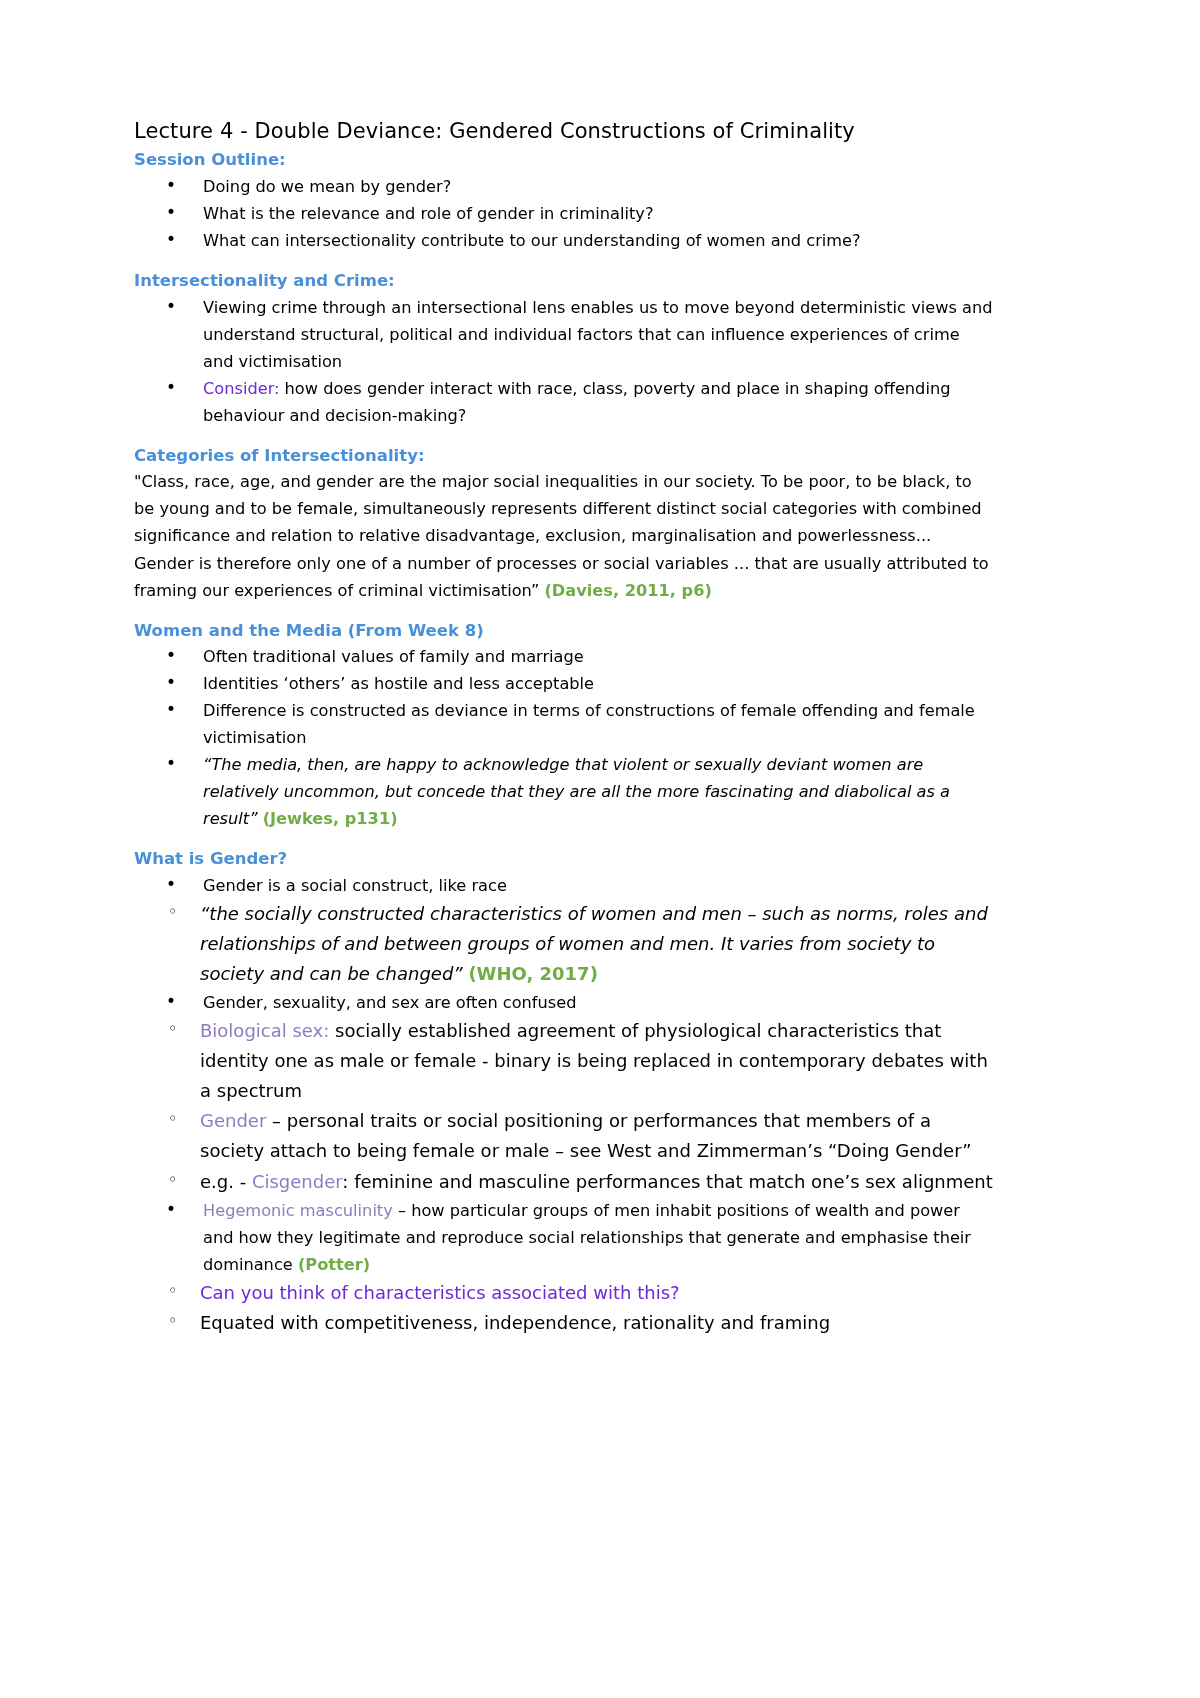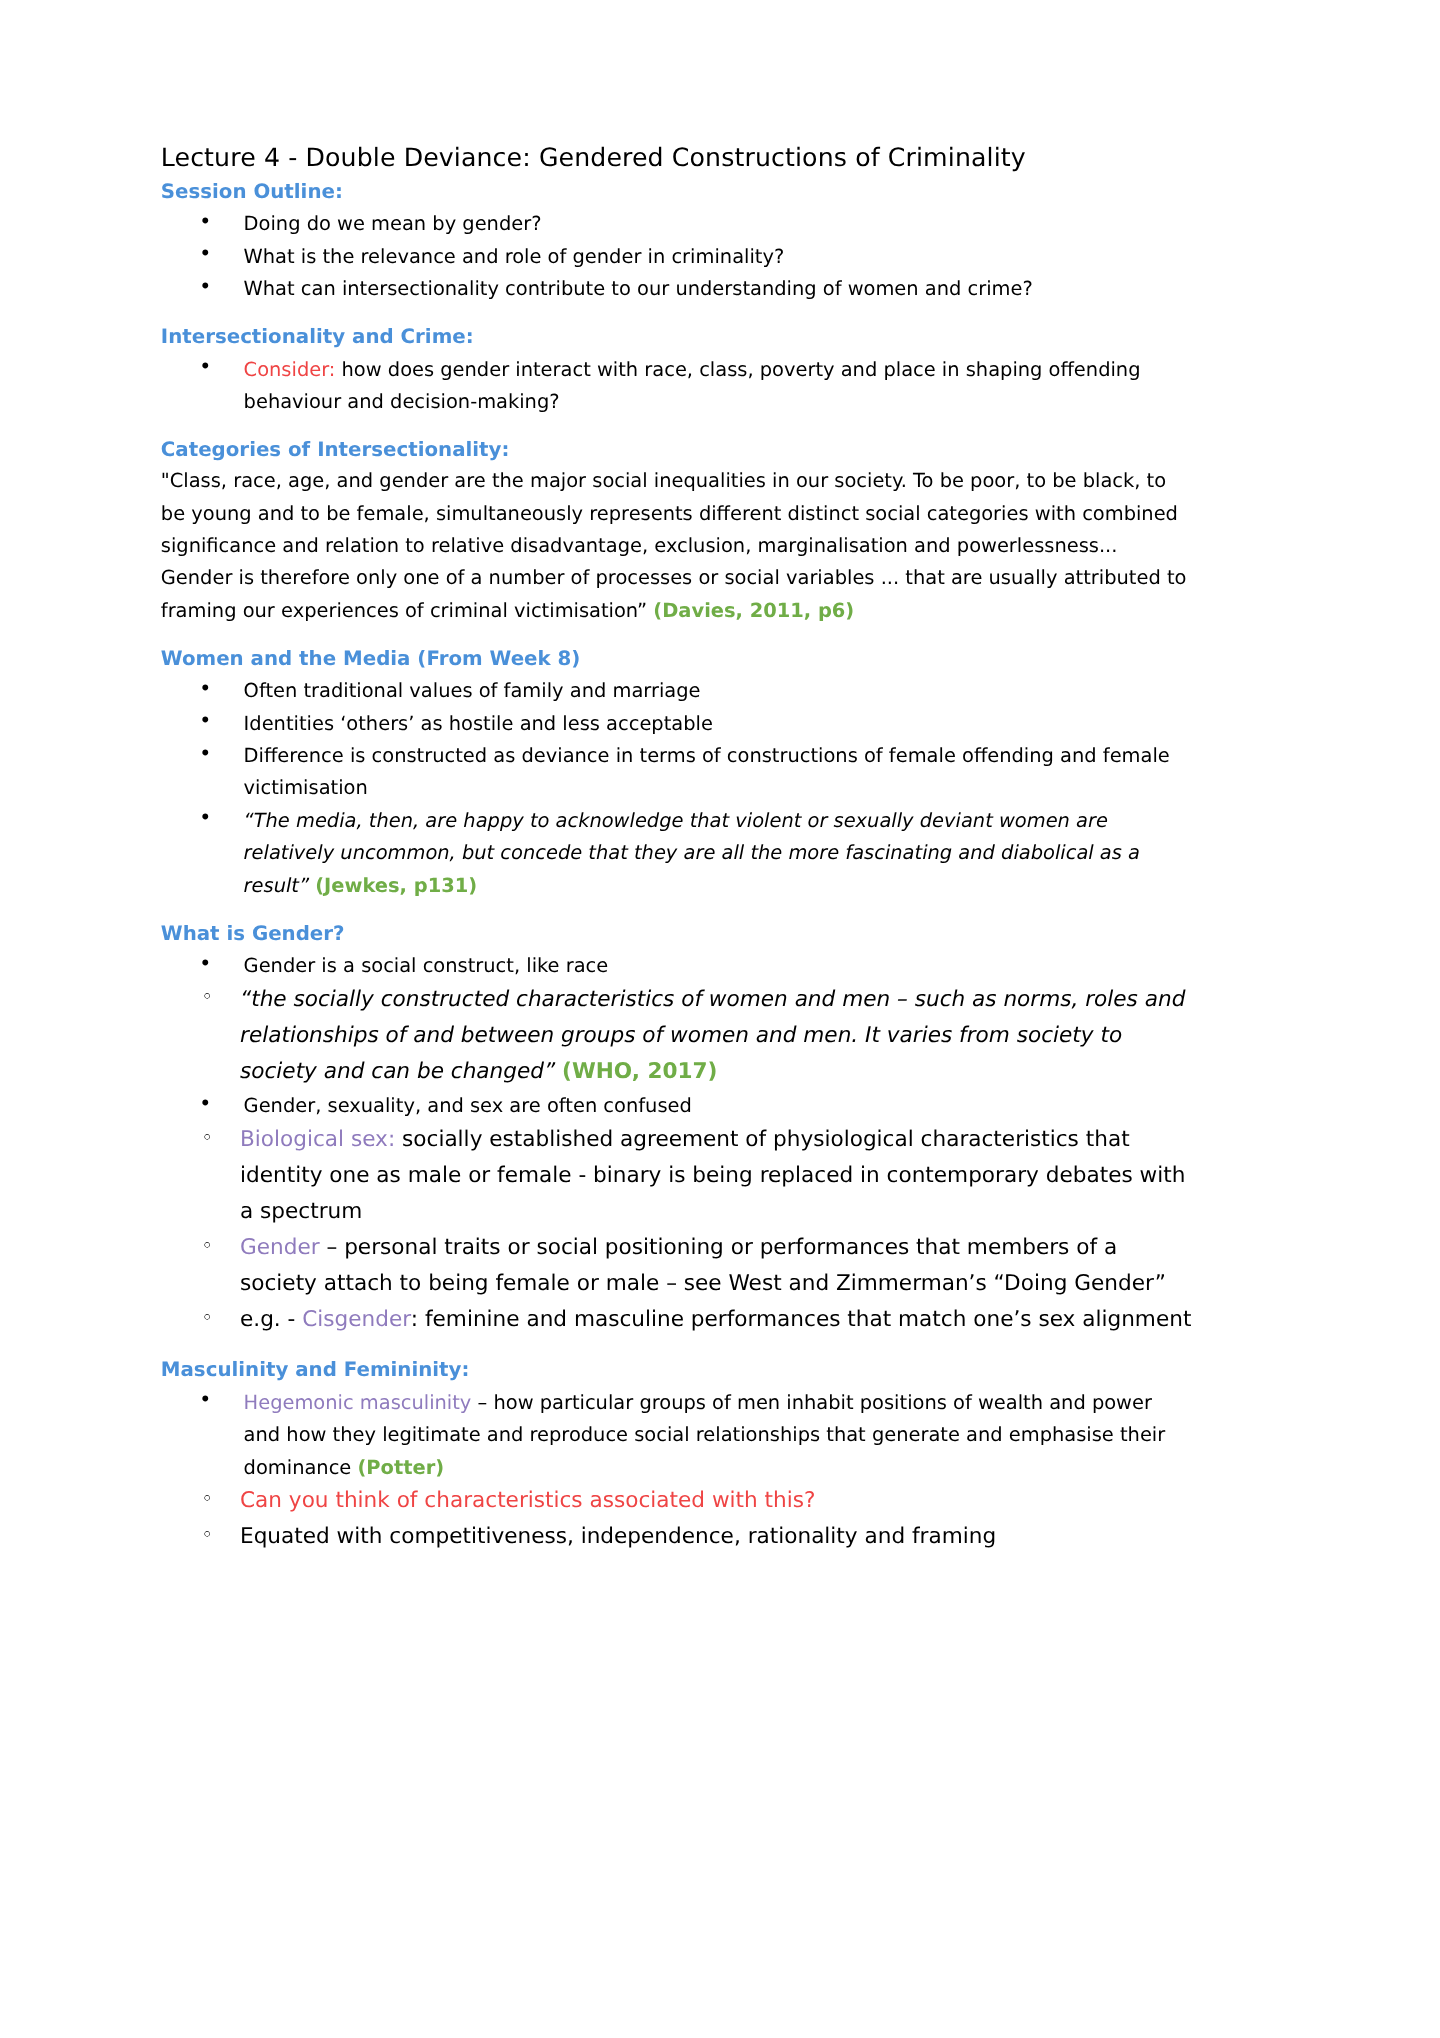--- a/index.html
+++ b/index.html
@@ -82,21 +82,21 @@
   }
   ul.lvl2 > li::before {
     content: "\25E6";
     position: absolute;
     left: 34px;
     top: 0px;
     font-size: 16px;
     color: #000;
     line-height: 1.67;
   }
-  .red  { color: #ef4444; }
+  .red  { color: #6d28d9; }
   .green{ color: #70ad47; font-weight: bold; }
   .purple { color: #8f7bbd; }
   .ital { font-style: italic; }
   .quote-block { margin: 0; }
 </style>
 </head>
 <body>
 
 <div class="page">
 
@@ -104,20 +104,21 @@
 
   <div class="section-head">Session Outline:</div>
   <ul class="lvl1">
     <li>Doing do we mean by gender?</li>
     <li>What is the relevance and role of gender in criminality?</li>
     <li>What can intersectionality contribute to our understanding of women and crime?</li>
   </ul>
 
   <div class="section-head gap">Intersectionality and Crime:</div>
   <ul class="lvl1">
+    <li>Viewing crime through an intersectional lens enables us to move beyond deterministic views and understand structural, political and individual factors that can influence experiences of crime and victimisation</li>
     <li><span class="red">Consider:</span><span> how does gender interact with race, class, poverty and place in shaping offending behaviour and decision-making?</span></li>
   </ul>
 
   <div class="section-head gap">Categories of Intersectionality:</div>
   <p class="para quote-block"><span>"Class, race, age, and gender are the major social inequalities in our society. To be poor, to be black, to be young and to be female, simultaneously represents different distinct social categories with combined significance and relation to relative disadvantage, exclusion, marginalisation and powerlessness... Gender is therefore only one of a number of processes or social variables ... that are usually attributed to framing our experiences of criminal victimisation” </span><span class="green">(Davies, 2011, p6)</span></p>
 
   <div class="section-head gap">Women and the Media (From Week 8)</div>
   <ul class="lvl1">
     <li>Often traditional values of family and marriage</li>
     <li>Identities ‘others’ as hostile and less acceptable</li>
@@ -134,21 +135,20 @@
   </ul>
   <ul class="lvl1">
     <li>Gender, sexuality, and sex are often confused</li>
   </ul>
   <ul class="lvl2">
     <li><span class="purple">Biological sex:</span><span> socially established agreement of physiological characteristics that identity one as male or female - binary is being replaced in contemporary debates with a spectrum</span></li>
     <li><span class="purple">Gender</span><span> – personal traits or social positioning or performances that members of a society attach to being female or male – see West and Zimmerman’s “Doing Gender”</span></li>
     <li><span>e.g. - </span><span class="purple">Cisgender</span><span>: feminine and masculine performances that match one’s sex alignment</span></li>
   </ul>
 
-  <div class="section-head gap">Masculinity and Femininity:</div>
   <ul class="lvl1">
     <li><span class="purple">Hegemonic masculinity</span><span> – how particular groups of men inhabit positions of wealth and power and how they legitimate and reproduce social relationships that generate and emphasise their dominance </span><span class="green">(Potter)</span></li>
   </ul>
   <ul class="lvl2">
     <li class="red">Can you think of characteristics associated with this?</li>
     <li>Equated with competitiveness, independence, rationality and framing</li>
   </ul>
 
 </div>
 

